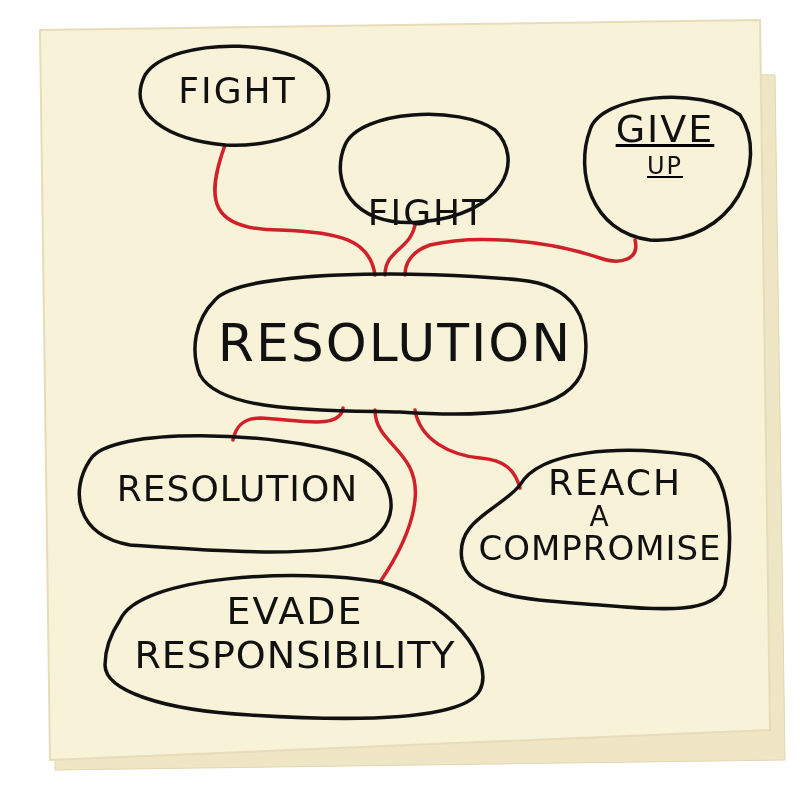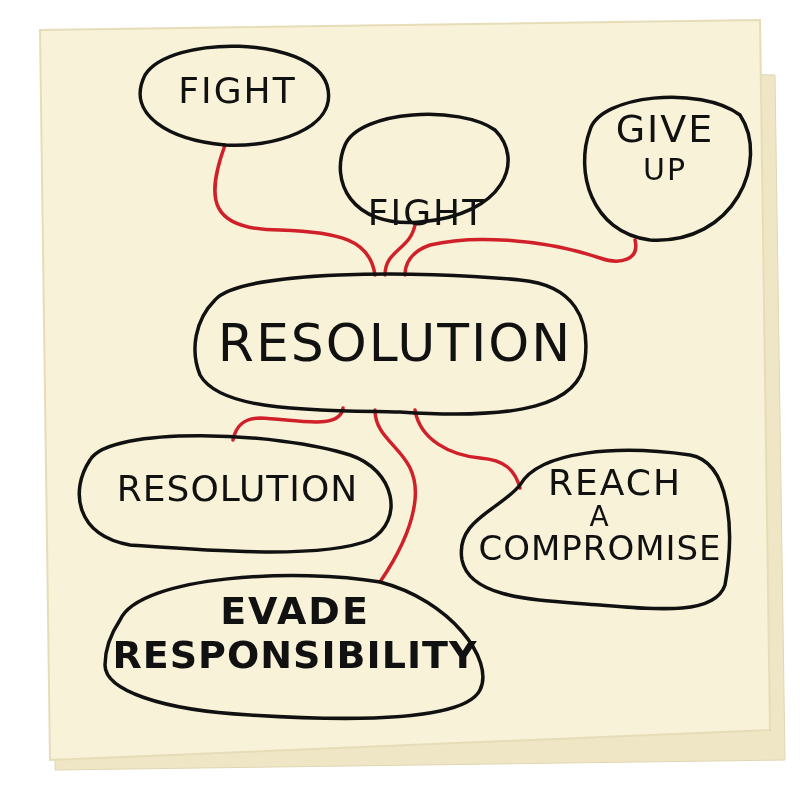--- a/index.html
+++ b/index.html
@@ -32,29 +32,29 @@
     <path d="M590 130 C600 95, 700 85, 740 115 C770 160, 735 245, 650 240 C590 232, 575 170, 590 130 Z"></path>
     <path d="M215 300 C240 270, 420 270, 520 280 C575 285, 590 320, 585 360 C580 405, 520 420, 400 412 C300 410, 220 410, 200 375 C190 350, 195 320, 215 300 Z"></path>
     <path d="M90 460 C110 425, 280 432, 350 455 C395 470, 405 520, 370 540 C320 560, 200 550, 130 545 C75 535, 70 490, 90 460 Z"></path>
     <path d="M520 485 C540 450, 620 445, 690 455 C730 462, 735 530, 725 585 C715 615, 660 610, 600 605 C540 600, 470 600, 462 560 C455 520, 500 510, 520 485 Z"></path>
     <path d="M120 620 C140 575, 300 568, 380 582 C450 600, 495 660, 480 690 C465 720, 360 722, 250 715 C160 710, 105 690, 105 665 C105 650, 110 635, 120 620 Z"></path>
   </g>
 </svg>
 
 <div class="label" style="left:150px;top:72px;width:175px;font-size:36px;">FIGHT</div>
 <div class="label" style="left:352px;top:150px;width:150px;font-size:36px;margin-top:44px;">FIGHT</div>
-<div style="position:absolute;left:590px;top:110px;width:150px;">
+<div style="position:absolute;left:590px;top:110px;width:150px;text-decoration:underline;">
   <div class="label" style="position:static;font-size:38px;">GIVE</div>
-  <div class="label" style="position:static;font-size:30px;margin-top:4px;">UP</div>
+  <div class="label" style="position:static;font-size:24px;margin-top:4px;">UP</div>
 </div>
 <div style="position:absolute;left:210px;top:300px;width:370px;">
   <div class="label" style="position:static;font-size:52px;margin-top:16px;">RESOLUTION</div>
 </div>
 <div class="label" style="left:85px;top:470px;width:305px;font-size:36px;letter-spacing:1px;">RESOLUTION</div>
 <div style="position:absolute;left:470px;top:464px;width:260px;">
   <div class="label" style="position:static;font-size:36px;margin-left:30px;">REACH</div>
   <div class="label" style="position:static;font-size:28px;">A</div>
   <div class="label" style="position:static;font-size:34px;letter-spacing:1px;">COMPROMISE</div>
 </div>
-<div style="position:absolute;left:110px;top:592px;width:370px;font-weight:bold;">
+<div style="position:absolute;left:110px;top:592px;width:370px;">
   <div class="label" style="position:static;font-size:38px;">EVADE</div>
   <div class="label" style="position:static;font-size:38px;letter-spacing:1px;margin-top:4px;">RESPONSIBILITY</div>
 </div>
 
 </body></html>

